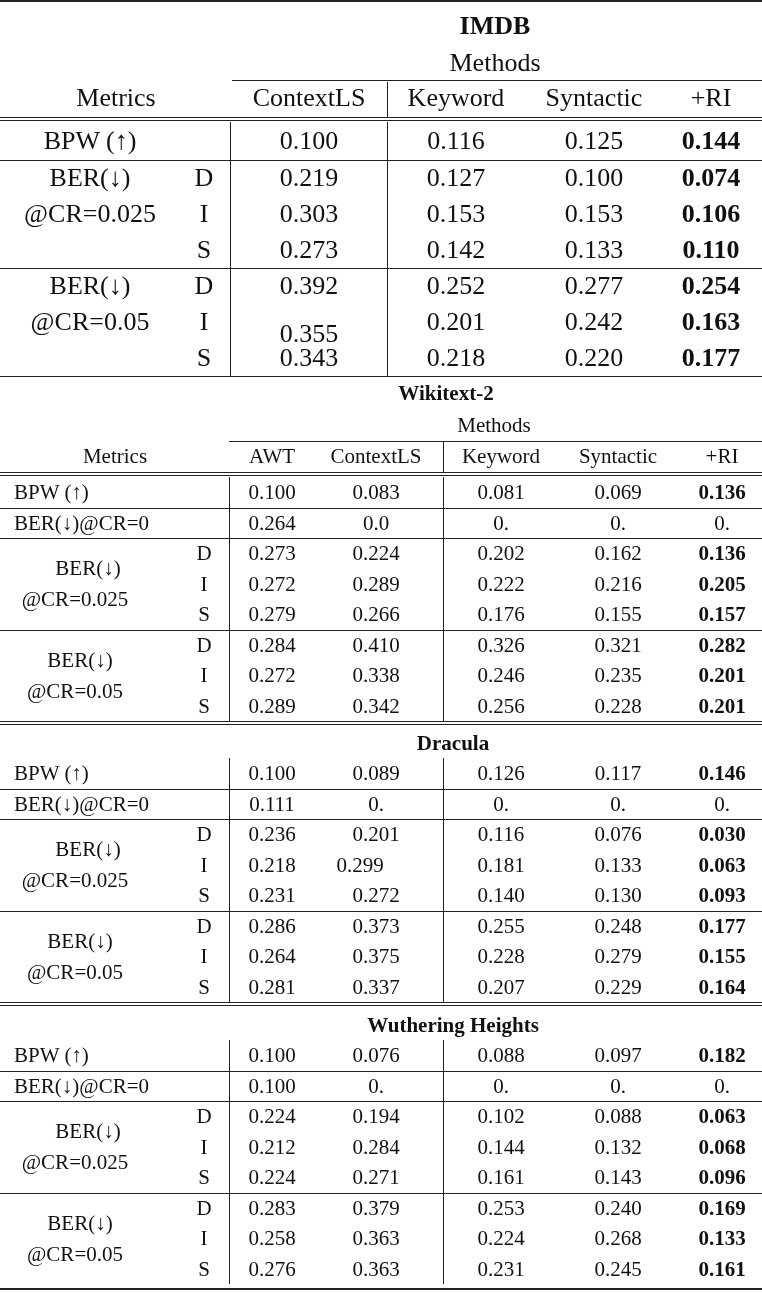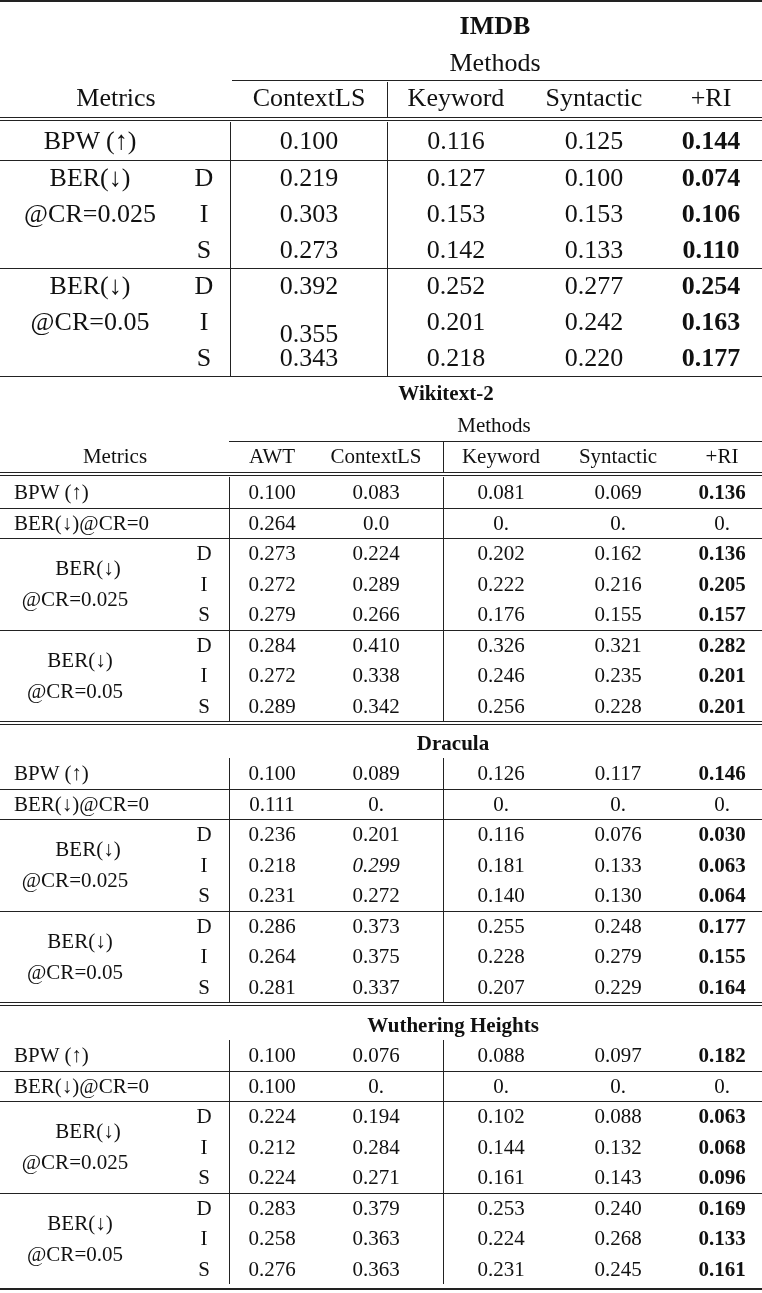--- a/index.html
+++ b/index.html
@@ -161,30 +161,30 @@
     <div class="t sm" style="top: 849px; transform: translate(-50%, -50%); left: 88px;">BER(↓)</div>
     <div class="t sm" style="top: 880px; transform: translate(-50%, -50%); left: 75px;">@CR=0.025</div>
     <div class="t sm" style="top: 834.25px; transform: translate(-50%, -50%); left: 204px;">D</div>
     <div class="t sm" style="top: 834.25px; transform: translate(-50%, -50%); left: 272px;">0.236</div>
     <div class="t sm" style="top: 834.25px; transform: translate(-50%, -50%); left: 376px;">0.201</div>
     <div class="t sm" style="top: 834.25px; transform: translate(-50%, -50%); left: 501px;">0.116</div>
     <div class="t sm" style="top: 834.25px; transform: translate(-50%, -50%); left: 618px;">0.076</div>
     <div class="t sm b" style="top: 834.25px; transform: translate(-50%, -50%); left: 722px;">0.030</div>
     <div class="t sm" style="top: 864.75px; transform: translate(-50%, -50%); left: 204px;">I</div>
     <div class="t sm" style="top: 864.75px; transform: translate(-50%, -50%); left: 272px;">0.218</div>
-    <div class="t sm" style="top: 864.75px; transform: translate(-50%, -50%); left: 376px; font-style: italic;">0.299</div>
+    <div class="t sm" style="top: 864.75px; transform: translate(-50%, -50%); left: 360px;">0.299</div>
     <div class="t sm" style="top: 864.75px; transform: translate(-50%, -50%); left: 501px;">0.181</div>
     <div class="t sm" style="top: 864.75px; transform: translate(-50%, -50%); left: 618px;">0.133</div>
     <div class="t sm b" style="top: 864.75px; transform: translate(-50%, -50%); left: 722px;">0.063</div>
     <div class="t sm" style="top: 895.25px; transform: translate(-50%, -50%); left: 204px;">S</div>
     <div class="t sm" style="top: 895.25px; transform: translate(-50%, -50%); left: 272px;">0.231</div>
     <div class="t sm" style="top: 895.25px; transform: translate(-50%, -50%); left: 376px;">0.272</div>
     <div class="t sm" style="top: 895.25px; transform: translate(-50%, -50%); left: 501px;">0.140</div>
     <div class="t sm" style="top: 895.25px; transform: translate(-50%, -50%); left: 618px;">0.130</div>
-    <div class="t sm b" style="top: 895.25px; transform: translate(-50%, -50%); left: 722px;">0.064</div>
+    <div class="t sm b" style="top: 895.25px; transform: translate(-50%, -50%); left: 722px;">0.093</div>
     <div class="hl" style="top: 910.5px; height: 1px;"></div>
     <div class="t sm" style="top: 940.5px; transform: translate(-50%, -50%); left: 80px;">BER(↓)</div>
     <div class="t sm" style="top: 971.5px; transform: translate(-50%, -50%); left: 75px;">@CR=0.05</div>
     <div class="t sm" style="top: 925.75px; transform: translate(-50%, -50%); left: 204px;">D</div>
     <div class="t sm" style="top: 925.75px; transform: translate(-50%, -50%); left: 272px; text-align: center;">0.286</div>
     <div class="t sm" style="top: 925.75px; transform: translate(-50%, -50%); left: 376px;">0.373</div>
     <div class="t sm" style="top: 925.75px; transform: translate(-50%, -50%); left: 501px;">0.255</div>
     <div class="t sm" style="top: 925.75px; transform: translate(-50%, -50%); left: 618px;">0.248</div>
     <div class="t sm b" style="top: 925.75px; transform: translate(-50%, -50%); left: 722px;">0.177</div>
     <div class="t sm" style="top: 956.25px; transform: translate(-50%, -50%); left: 204px;">I</div>

